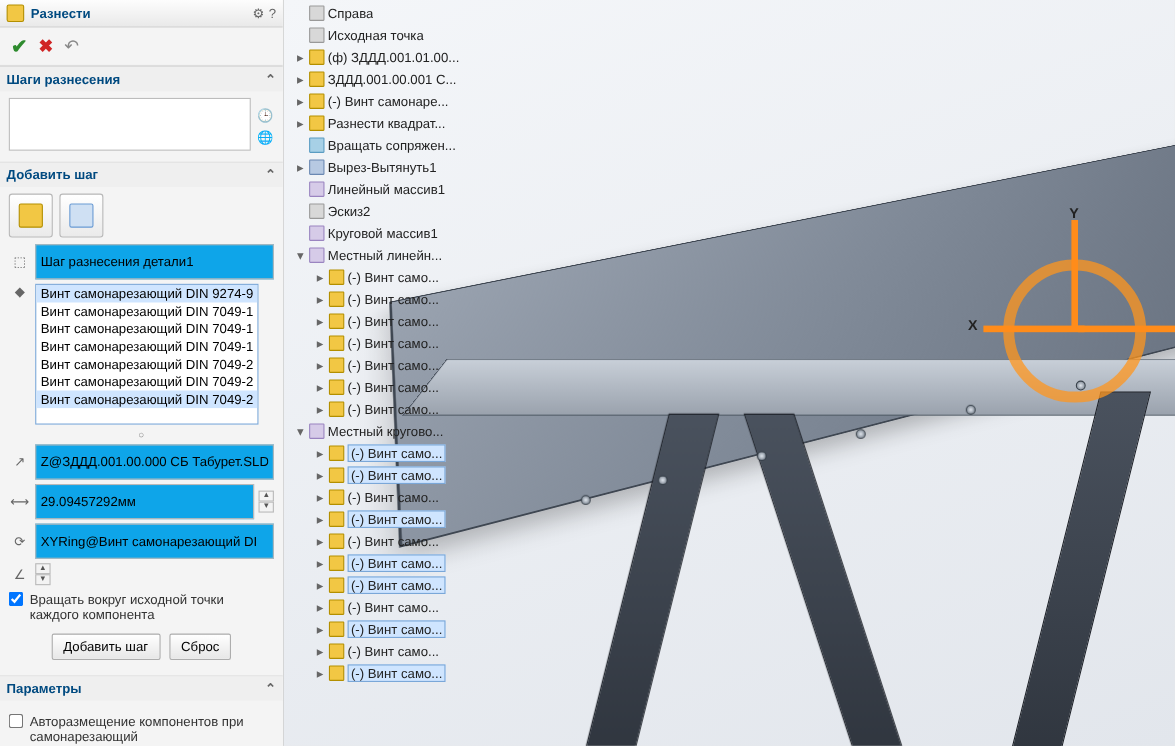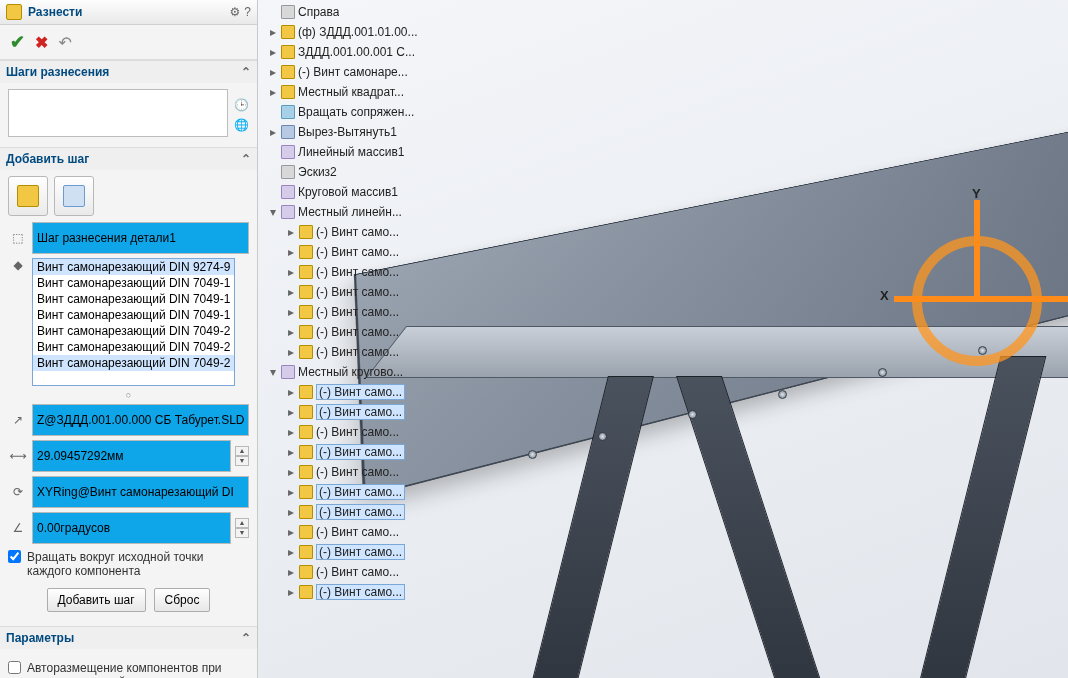--- a/index.html
+++ b/index.html
@@ -144,21 +144,20 @@
             <span>▲</span>
             <span>▼</span>
           </div>
       </div>
       <div class="inprow">
         <span class="lic">⟳</span>
         <input class="txtin" value="XYRing@Винт самонарезающий DI" style="">
       </div>
       <div class="inprow">
         <span class="lic">∠</span>
-        <input class="txtin" value="0.00градусов" style="">
         <div class="spin">
             <span>▲</span>
             <span>▼</span>
           </div>
       </div>
 
       <label class="chk">
         <input type="checkbox" checked="" style="">
         <span>Вращать вокруг исходной точки каждого компонента</span>
       </label>
@@ -209,38 +208,43 @@
 
     </div>
   </div>
   <div id="tree">
       <div class="tn" style="padding-left: 4px;">
         <span class="exp"></span>
         <span class="tic sk"></span>
         <span class="lbl">Справа</span>
       </div>
       <div class="tn" style="padding-left: 4px;">
+        <span class="exp"></span>
+        <span class="tic sk"></span>
+        <span class="lbl">Исходная точка</span>
+      </div>
+      <div class="tn" style="padding-left: 4px;">
         <span class="exp">▸</span>
         <span class="tic "></span>
         <span class="lbl">(ф) ЗДДД.001.01.00...</span>
       </div>
       <div class="tn" style="padding-left: 4px;">
         <span class="exp">▸</span>
         <span class="tic "></span>
         <span class="lbl">ЗДДД.001.00.001 С...</span>
       </div>
       <div class="tn" style="padding-left: 4px;">
         <span class="exp">▸</span>
         <span class="tic "></span>
         <span class="lbl">(-) Винт самонаре...</span>
       </div>
       <div class="tn" style="padding-left: 4px;">
         <span class="exp">▸</span>
         <span class="tic "></span>
-        <span class="lbl">Местный квадрат...</span>
+        <span class="lbl">Разнести квадрат...</span>
       </div>
       <div class="tn" style="padding-left: 4px;">
         <span class="exp"></span>
         <span class="tic mg"></span>
         <span class="lbl">Вращать сопряжен...</span>
       </div>
       <div class="tn" style="padding-left: 4px;">
         <span class="exp">▸</span>
         <span class="tic ft"></span>
         <span class="lbl">Вырез-Вытянуть1</span>

